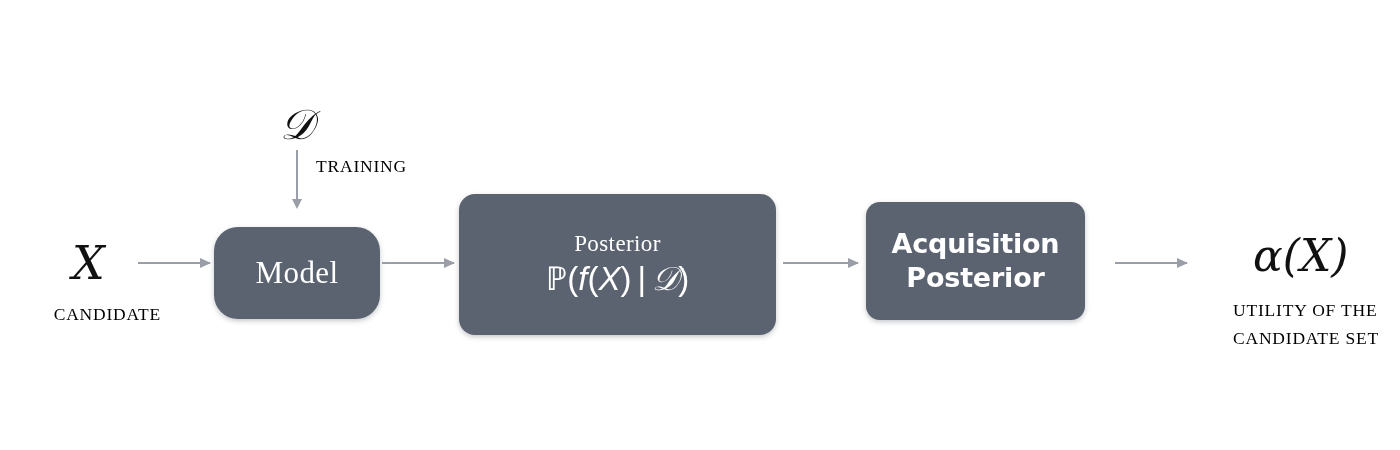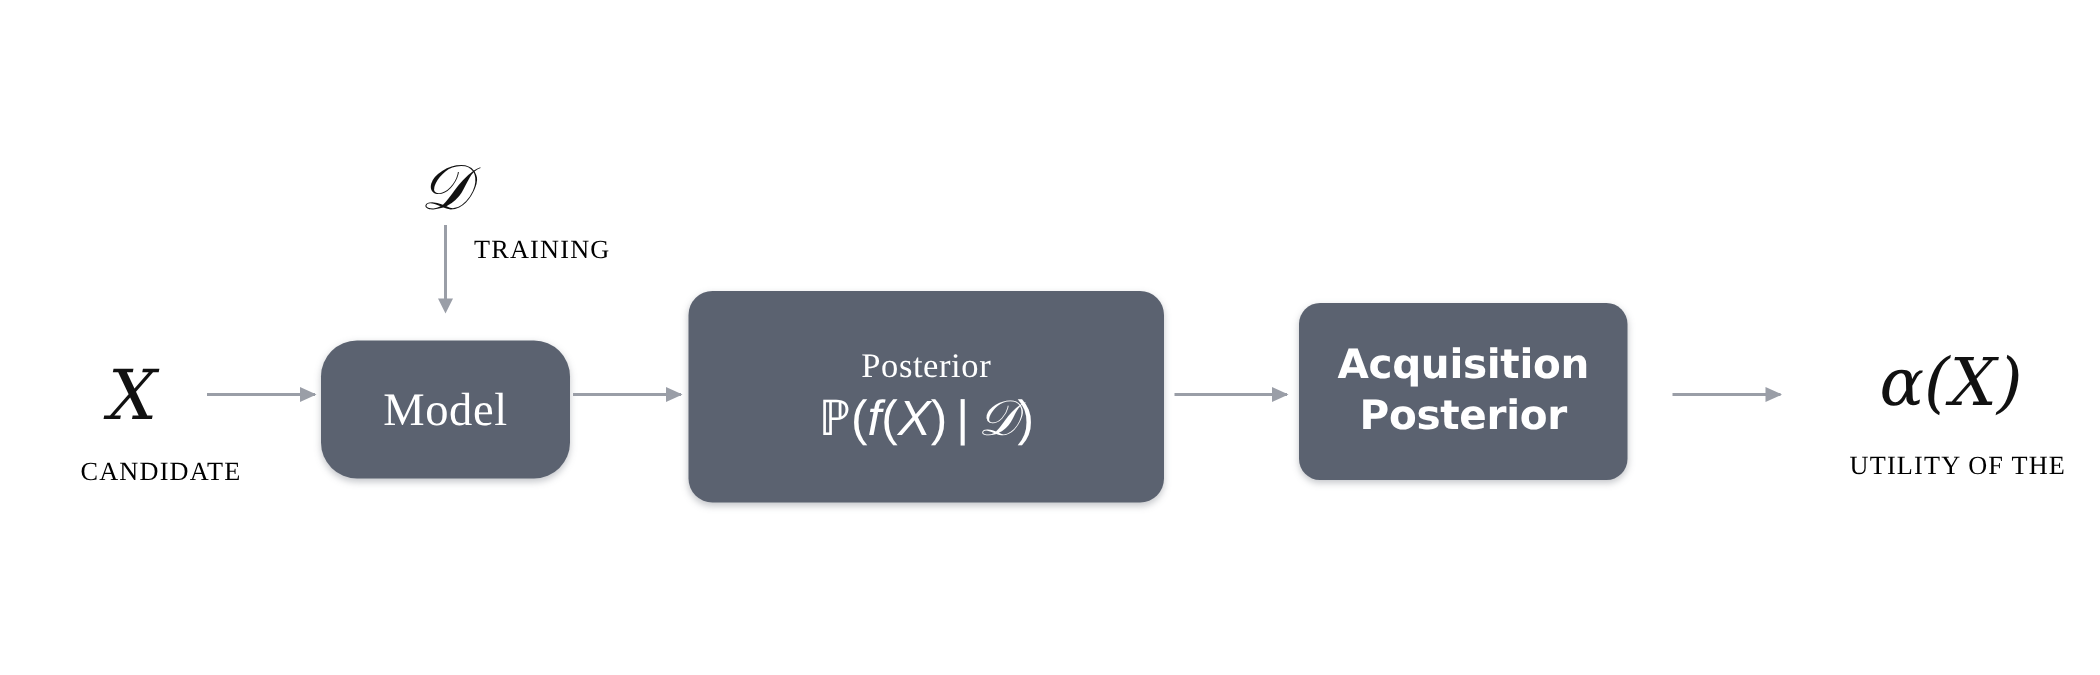--- a/index.html
+++ b/index.html
@@ -224,15 +224,16 @@
     </div>
   </div>
 
   <div class="arrow-h arrow-acq-alpha"></div>
 
   <div class="math-label math-alpha"><span>α</span><span>(</span><span class="upX">X</span><span>)</span>
   </div>
 
   <div class="caption caption-utility">
     <div>UTILITY OF THE</div>
+    <div>CANDIDATE SET</div>
   </div>
 
 </div>
 
 </body></html>

